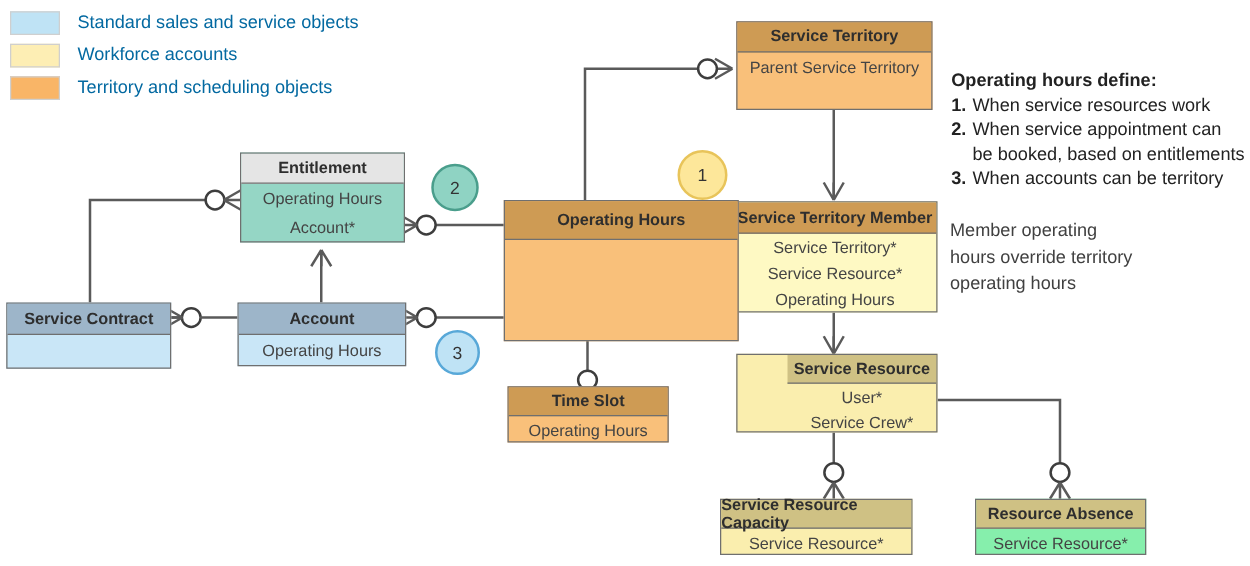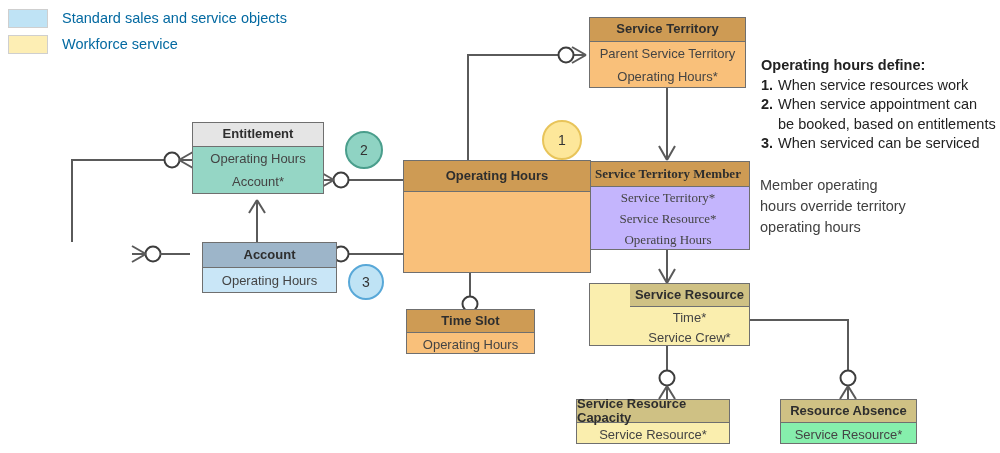--- a/index.html
+++ b/index.html
@@ -53,21 +53,25 @@
 
 <div id="canvas">
 
   <div class="legend">
     <div class="legend-row">
       <span class="swatch" style="background:#bfe3f5;"></span>
       <span class="legend-label">Standard sales and service objects</span>
     </div>
     <div class="legend-row">
       <span class="swatch" style="background:#fdeeb4;"></span>
-      <span class="legend-label">Workforce service</span>
+      <span class="legend-label">Workforce accounts</span>
+    </div>
+    <div class="legend-row">
+      <span class="swatch" style="background:#f9b567;"></span>
+      <span class="legend-label">Territory and scheduling objects</span>
     </div>
   </div>
 
   <svg class="wires" viewBox="0 0 1000 453">
     <g fill="none" stroke="#5a5a5a" stroke-width="2">
 
        up --&gt; left to Service Territory left side --&gt;
       <path d="M468,161 L468,55 L560,55"></path>
       
       <path d="M586,55 L572,47 M586,55 L572,63 M586,55 L572,55"></path>
@@ -152,37 +156,36 @@
       <path d="M257,242 L257,200"></path>
       <path d="M257,200 L249,213 M257,200 L265,213 M257,200 L257,213"></path>
 
     </g>
   </svg>
 
   <div class="entity" style="left:589px;top:17px;width:157px;height:71px;background:#f9c07a;">
     <div class="hdr" style="height:24px;background:#ce9b54;">Service Territory</div>
     <div class="body" style="height:46px;">
       <div class="field" style="height:23px;">Parent Service Territory</div>
-      <div class="field" style="height:23px;">Operating Hours*</div>
-    </div>
-  </div>
-
-  <div class="entity" style="left:586px;top:161px;width:164px;height:89px;background:#c4b5fd;font-family:Liberation Serif, serif;">
+    </div>
+  </div>
+
+  <div class="entity" style="left:586px;top:161px;width:164px;height:89px;background:#fef9c3;">
     <div class="hdr" style="height:25px;background:#ce9b54;">Service Territory Member</div>
     <div class="body" style="height:63px;">
       <div class="field" style="height:21px;">Service Territory*</div>
       <div class="field" style="height:21px;">Service Resource*</div>
       <div class="field" style="height:21px;">Operating Hours</div>
     </div>
   </div>
 
   <div class="entity" style="left:589px;top:283px;width:161px;height:63px;background:#faeeae;padding-left:40px;">
     <div class="hdr" style="height:23px;background:#cfc184;">Service Resource</div>
     <div class="body" style="height:40px;">
-      <div class="field" style="height:20px;">Time*</div>
+      <div class="field" style="height:20px;">User*</div>
       <div class="field" style="height:20px;">Service Crew*</div>
     </div>
   </div>
 
   <div class="entity" style="left:576px;top:399px;width:154px;height:45px;background:#faeeae;">
     <div class="hdr" style="height:23px;background:#cfc184;">Service Resource Capacity</div>
     <div class="body" style="height:22px;">
       <div class="field" style="height:22px;">Service Resource*</div>
     </div>
   </div>
@@ -207,27 +210,33 @@
   </div>
 
   <div class="entity" style="left:192px;top:122px;width:132px;height:72px;background:#95d6c5;">
     <div class="hdr" style="height:24px;background:#e5e5e5;">Entitlement</div>
     <div class="body" style="height:47px;">
       <div class="field" style="height:23px;">Operating Hours</div>
       <div class="field" style="height:23px;">Account*</div>
     </div>
   </div>
 
-  <div class="entity" style="left:202px;top:242px;width:135px;height:51px;background:#c9e6f7;">
+  <div class="entity" style="left:190px;top:242px;width:135px;height:51px;background:#c9e6f7;">
     <div class="hdr" style="height:25px;background:#9db5c9;">Account</div>
     <div class="body" style="height:25px;">
       <div class="field" style="height:25px;">Operating Hours</div>
     </div>
   </div>
 
+  <div class="entity" style="left:5px;top:242px;width:132px;height:53px;background:#c9e6f7;">
+    <div class="hdr" style="height:25px;background:#9db5c9;">Service Contract</div>
+    <div class="body" style="height:27px;">
+      <div class="field" style="height:27px;"></div>
+    </div>
+  </div>
 
   <div class="badge" style="left:542px;top:120px;width:40px;height:40px;background:#fde79a;border:2px solid #e8c45a;">
     <span>1</span>
   </div>
   <div class="badge" style="left:345px;top:131px;width:38px;height:38px;background:#8fd3c3;border:2px solid #4a9e8c;">
     <span>2</span>
   </div>
   <div class="badge" style="left:348px;top:264px;width:36px;height:36px;background:#bfe3f5;border:2px solid #58a8d8;">
     <span>3</span>
   </div>
@@ -242,21 +251,21 @@
       <li>
         <span class="num">2.</span>
         <span class="txt">When service appointment can</span>
       </li>
       <li>
         <span class="num"></span>
         <span class="txt">be booked, based on entitlements</span>
       </li>
       <li>
         <span class="num">3.</span>
-        <span class="txt">When serviced can be serviced</span>
+        <span class="txt">When accounts can be territory</span>
       </li>
     </ul>
   </div>
 
   <div class="side-note" style="left:760px;top:175px;width:175px;white-space:pre-line;">Member operating
 hours override territory
 operating hours</div>
 
 </div>
 

